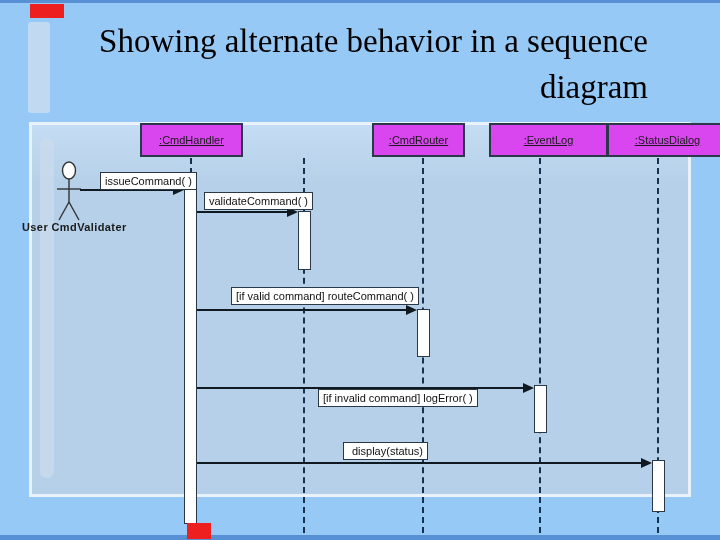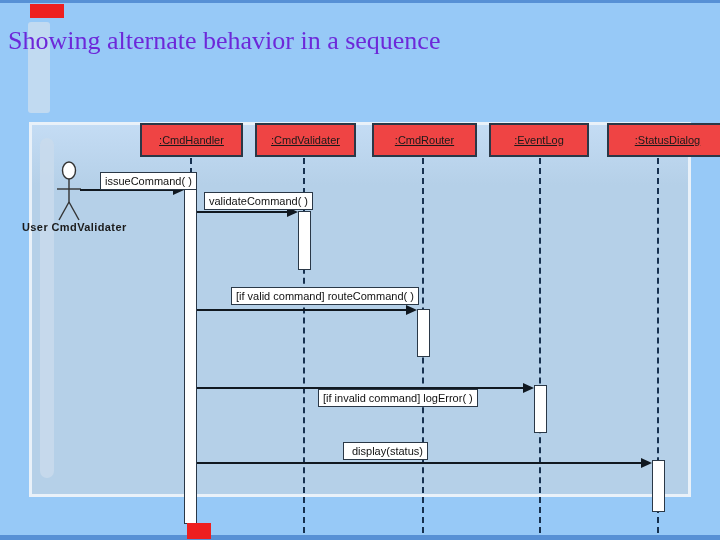--- a/index.html
+++ b/index.html
@@ -10,29 +10,29 @@
   }
   .strip{position:absolute;left:0;width:720px;background:#5790d5;}
   .strip.top{top:0;height:3px;}
   .strip.bottom{top:535px;height:5px;}
   .red-marker{position:absolute;background:#ee1f1f;}
   .red-marker.top{left:30px;top:4px;width:34px;height:14px;}
   .red-marker.bottom{left:187px;top:523px;width:24px;height:16px;}
   .title-accent{position:absolute;left:28px;top:22px;width:22px;height:91px;
     background:#cfdfef;opacity:.75;border-radius:3px;}
   .title{position:absolute;left:8px;top:18px;width:640px;
-    font-family:"Liberation Serif", serif;font-size:26px;line-height:46px;color:#6d28d9;}
+    font-family:"Liberation Serif", serif;font-size:33px;line-height:46px;color:#000000;text-align:right;}
   .panel{position:absolute;left:29px;top:122px;width:656px;height:369px;
     border:3px solid #e9f1f9;
     background:linear-gradient(to bottom,#c4dcf4 0,#b5d0e8 60px,#b5d0e8 100%);}
   .deco-bar{position:absolute;left:40px;top:138px;width:14px;height:340px;
     background:#c9dbec;opacity:.85;border-radius:7px;}
   .lifeline{position:absolute;top:158px;height:375px;width:0;
     border-left:2px dashed #16304f;}
-  .head-box{position:absolute;top:123px;height:34px;background:#ef4444;
+  .head-box{position:absolute;top:123px;height:34px;background:#d946ef;
     border:2px solid #2a3847;box-sizing:border-box;
     display:flex;align-items:center;justify-content:center;
     font-size:11px;color:#1a1a1a;}
   .head-box span{text-decoration:underline;white-space:nowrap;}
   .activation{position:absolute;background:#ffffff;border:1px solid #2a3847;
     box-sizing:border-box;width:13px;}
   .msg-line{position:absolute;height:1.5px;background:#101820;}
   .arrowhead{position:absolute;width:0;height:0;
     border-top:5px solid transparent;border-bottom:5px solid transparent;
     border-left:11px solid #101820;}
@@ -48,44 +48,42 @@
 <div class="slide">
 
   <div class="panel"></div>
   <div class="deco-bar"></div>
   <div class="title-accent"></div>
   <div class="strip top"></div>
   <div class="strip bottom"></div>
 
   <div class="title">
     <div>Showing alternate behavior in a sequence</div>
+    <div>diagram</div>
   </div>
 
   <div class="lifeline" style="left:190px;"></div>
   <div class="lifeline" style="left:303px;"></div>
   <div class="lifeline" style="left:422px;"></div>
   <div class="lifeline" style="left:539px;"></div>
   <div class="lifeline" style="left:657px;"></div>
 
   <div class="activation" style="left:184px;top:186px;height:338px;"></div>
   <div class="activation" style="left:298px;top:211px;height:59px;"></div>
   <div class="activation" style="left:417px;top:309px;height:48px;"></div>
   <div class="activation" style="left:534px;top:385px;height:48px;"></div>
   <div class="activation" style="left:652px;top:460px;height:52px;"></div>
 
   <div class="head-box" style="left:140px;width:103px;">
     <span>:CmdHandler</span>
   </div>
-  <div class="head-box" style="left:255px;width:101px;">
-    <span>:CmdValidater</span>
-  </div>
-  <div class="head-box" style="left:372px;width:105px;">
+  <div class="head-box" style="left:372px;width:93px;">
     <span>:CmdRouter</span>
   </div>
-  <div class="head-box" style="left:489px;width:100px;">
+  <div class="head-box" style="left:489px;width:119px;">
     <span>:EventLog</span>
   </div>
   <div class="head-box" style="left:607px;width:121px;">
     <span>:StatusDialog</span>
   </div>
 
   <svg class="actor-figure" width="42" height="62" viewBox="0 0 42 62">
     <ellipse cx="21" cy="10.5" rx="6.5" ry="8.5" fill="#ffffff" stroke="#333" stroke-width="1.4"></ellipse>
     <line x1="21" y1="19" x2="21" y2="42" stroke="#333" stroke-width="1.4"></line>
     <line x1="9" y1="29" x2="33" y2="29" stroke="#333" stroke-width="1.4"></line>

